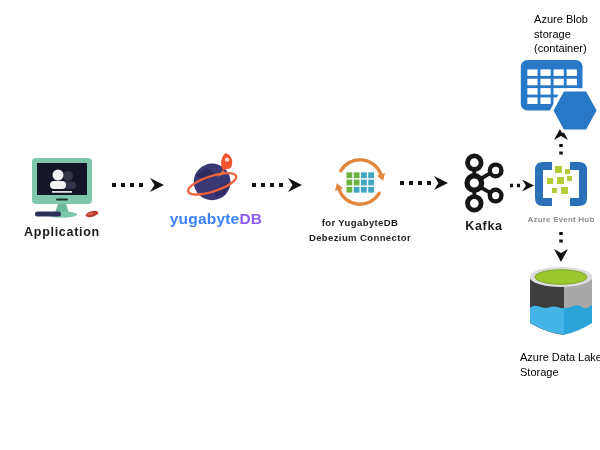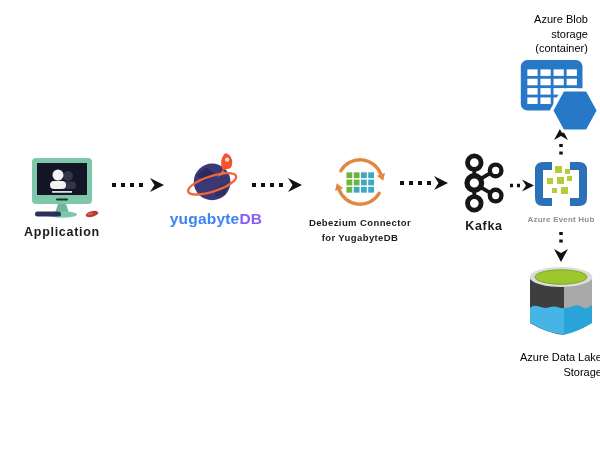--- a/index.html
+++ b/index.html
@@ -8,21 +8,21 @@
     font-family:"Liberation Sans",sans-serif;overflow:hidden;
   }
   .node{position:absolute;display:flex;flex-direction:column;align-items:center;}
   .node svg{display:block;}
   .cartoon-label{
     font-weight:700;font-size:12.5px;letter-spacing:.7px;color:#1b1b1b;
     margin-top:5px;text-align:center;white-space:nowrap;
   }
   .cartoon-label.small{font-size:9.5px;letter-spacing:.4px;line-height:1.55;margin-top:4px;}
   .azure-label{
-    font-size:11px;color:#000;text-align:right;line-height:1.32;white-space:nowrap;
+    font-size:11px;color:#000;text-align:left;line-height:1.32;white-space:nowrap;
   }
   .eventhub-label{
     font-size:8px;font-weight:700;color:#8f8f8f;letter-spacing:.2px;
     margin-top:4px;text-align:center;white-space:nowrap;
   }
   .yb-wordmark{
     margin-top:2px;font-size:15.5px;font-weight:700;letter-spacing:.2px;white-space:nowrap;
   }
   .yb-wordmark .navy{color:#3b82f6;}
   .yb-wordmark .orange{color:#8b5cf6;}
@@ -99,22 +99,22 @@
           <rect x="26.5" y="28.5" width="6" height="6" fill="#6cb33f"></rect>
           <rect x="34" y="28.5" width="6" height="6" fill="#3fa7c4"></rect>
           <rect x="41.5" y="28.5" width="6" height="6" fill="#3fa7c4"></rect>
         <rect x="19" y="36" width="6" height="6" fill="#6cb33f"></rect>
           <rect x="26.5" y="36" width="6" height="6" fill="#3fa7c4"></rect>
           <rect x="34" y="36" width="6" height="6" fill="#3fa7c4"></rect>
           <rect x="41.5" y="36" width="6" height="6" fill="#3fa7c4"></rect>
       </g>
     </svg>
     <div class="cartoon-label small">
+      <div>for YugabyteDB</div>
       <div>Debezium Connector</div>
-      <div>for YugabyteDB</div>
     </div>
   </div>
 
   <div class="arrow" style="left:398px;top:176px;">
     <svg width="50" height="14" viewBox="0 0 50 14">
       <line x1="2" y1="7" x2="34" y2="7" stroke="#111111" stroke-width="4" stroke-dasharray="4 5"></line>
       <path d="M36,0 L50,7 L36,14 L40.5,7 Z" fill="#111111"></path>
     </svg>
   </div>
 

